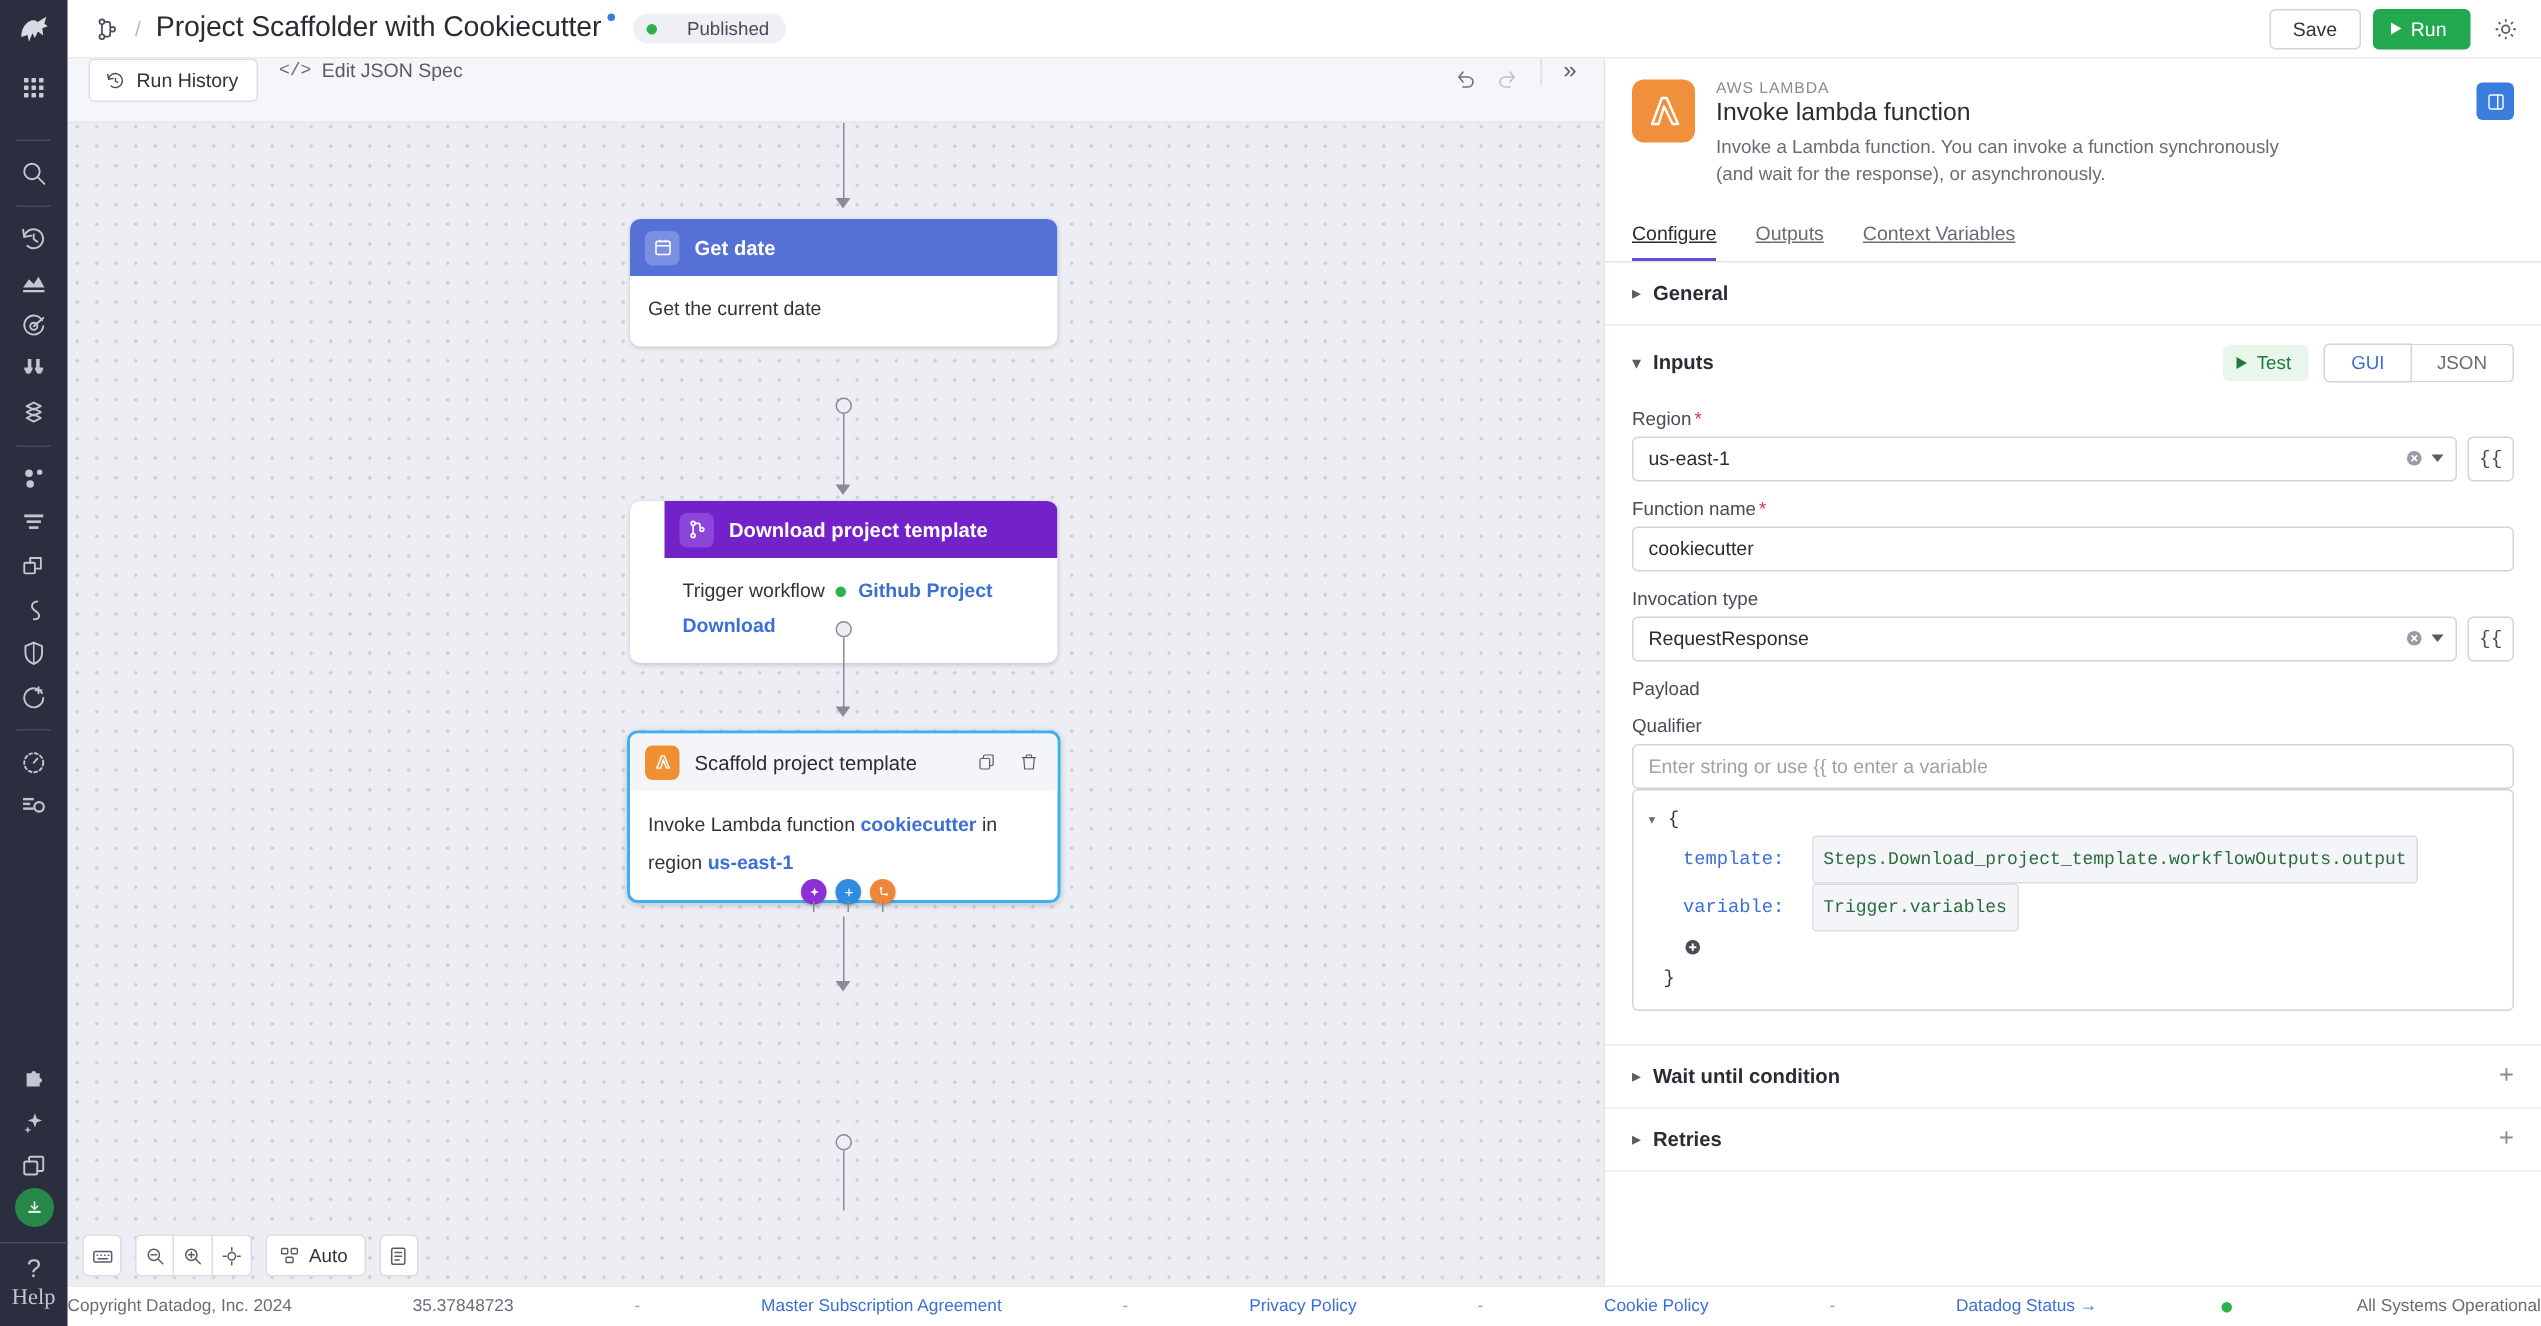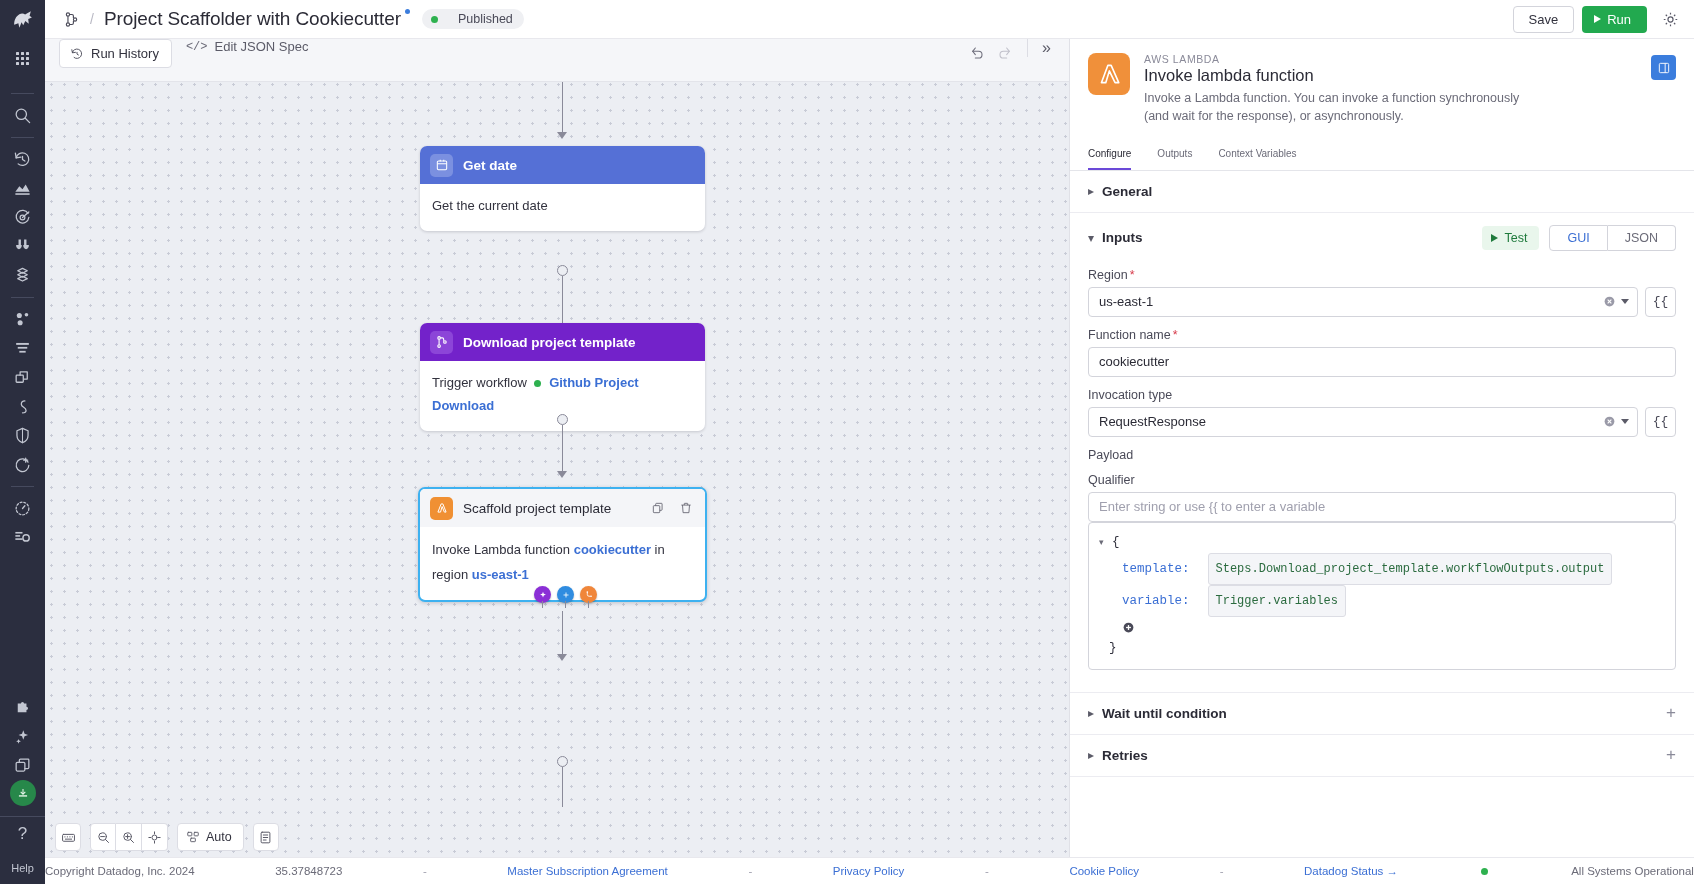--- a/index.html
+++ b/index.html
@@ -33,21 +33,21 @@
   #rail .greenbtn {
     width: 26px; height: 26px; border-radius: 50%; background: #27884a;
     display: flex; align-items: center; justify-content: center; margin-bottom: 2px;
   }
   #rail .greenbtn svg { width: 14px; height: 14px; stroke: #e6f6ea; fill:none; stroke-width:1.8; }
   #rail .help {
     width: 45px; padding-bottom: 10px; padding-top: 8px; text-align: center;
     color: #c2c6d1; border-top: 1px solid #464a5e; margin-top: 8px;
   }
   #rail .help .q { font-size: 17px; line-height: 18px; color:#c2c6d1; }
-  #rail .help .lbl { font-size: 11px; margin-top: 19px; color:#c2c6d1; }
+  #rail .help .lbl { font-size: 15px; margin-top: 2px; color:#c2c6d1;font-family:Liberation Serif, serif; }
 
   
   #topbar {
     position: absolute; left: 45px; top: 0; width: 1649px; height: 39px;
     background: #fff; border-bottom: 1px solid #e8e8ed;
     display: flex; align-items: center; padding: 0 14px 0 18px; z-index: 20;
   }
   .wf-icon { width: 17px; height: 17px; flex: none; }
   .wf-icon svg { width:17px; height:17px; stroke:#4a4a58; fill:none; stroke-width:1.6; }
   #topbar .slash { color: #b9b9c4; margin: 0 10px; font-size: 14px; }
@@ -200,21 +200,21 @@
   .p-kicker { font-size: 10.5px; letter-spacing: .6px; color: #8a8a99; text-transform: uppercase; }
   .p-title { font-size: 16.5px; color: #2b2b36; margin-top: 1px; }
   .p-desc { font-size: 12.5px; color: #6b6b78; line-height: 1.42; margin-top: 5px; max-width: 400px; }
   .p-expand {
     width: 25px; height: 25px; border-radius: 4px; background: #3b7ddd; flex: none;
     display: flex; align-items: center; justify-content: center; cursor: pointer; margin-top: 2px;
   }
   .p-expand svg { width: 14px; height: 14px; stroke: #fff; fill: none; stroke-width: 1.6; }
 
   .p-tabs { display: flex; gap: 26px; padding: 0 18px; border-bottom: 1px solid #e4e5ea; margin-top: 14px; }
-  .p-tab { font-size: 10px; color: #6b6b78; padding: 8px 0 9px 0; cursor: pointer; border-bottom: 2px solid transparent; }
+  .p-tab { font-size: 13px; color: #6b6b78; padding: 8px 0 9px 0; cursor: pointer; border-bottom: 2px solid transparent; text-decoration: underline; }
   .p-tab.active { color: #2b2b36; border-bottom-color: #6b49d8; }
 
   .sect-row {
     display: flex; align-items: center; padding: 13px 18px; border-bottom: 1px solid #ececf1;
     cursor: pointer;
   }
   .sect-chev { width: 14px; font-size: 12px; color: #5b5b68; flex: none; }
   .sect-title { font-size: 13.5px; font-weight: bold; color: #2b2b36; }
   .sect-row .spacer { flex: 1; }
   .sect-plus { font-size: 17px; color: #8a8a99; line-height: 14px; }
@@ -486,21 +486,21 @@
       </div>
       <div class="node-body">
         <span>Get the current date</span>
       </div>
     </div>
 
     <div class="conn-circle" style="left:512px; top:183px;"></div>
     <div class="conn" style="left:517px; top:194px; height:50px;"></div>
     <div class="arrow-head" style="left:512px; top:241px;"></div>
 
-    <div class="node purple" style="left:375px; top:241px;">
+    <div class="node purple" style="left:375px; top:252px;padding-left:23px;">
       <div class="node-head">
         <span class="nh-icon">
           <svg viewBox="0 0 24 24" fill="none" stroke="#fff" stroke-width="1.9">
               <circle cx="7" cy="5" r="2.2"></circle>
               <circle cx="7" cy="19" r="2.2"></circle>
               <circle cx="17" cy="12" r="2.2"></circle>
               <path d="M7 7.2v9.6M9.2 5h3.6a2 2 0 0 1 2 2v2.8"></path>
             </svg>
         </span>
         <span class="nh-title">Download project template</span>

